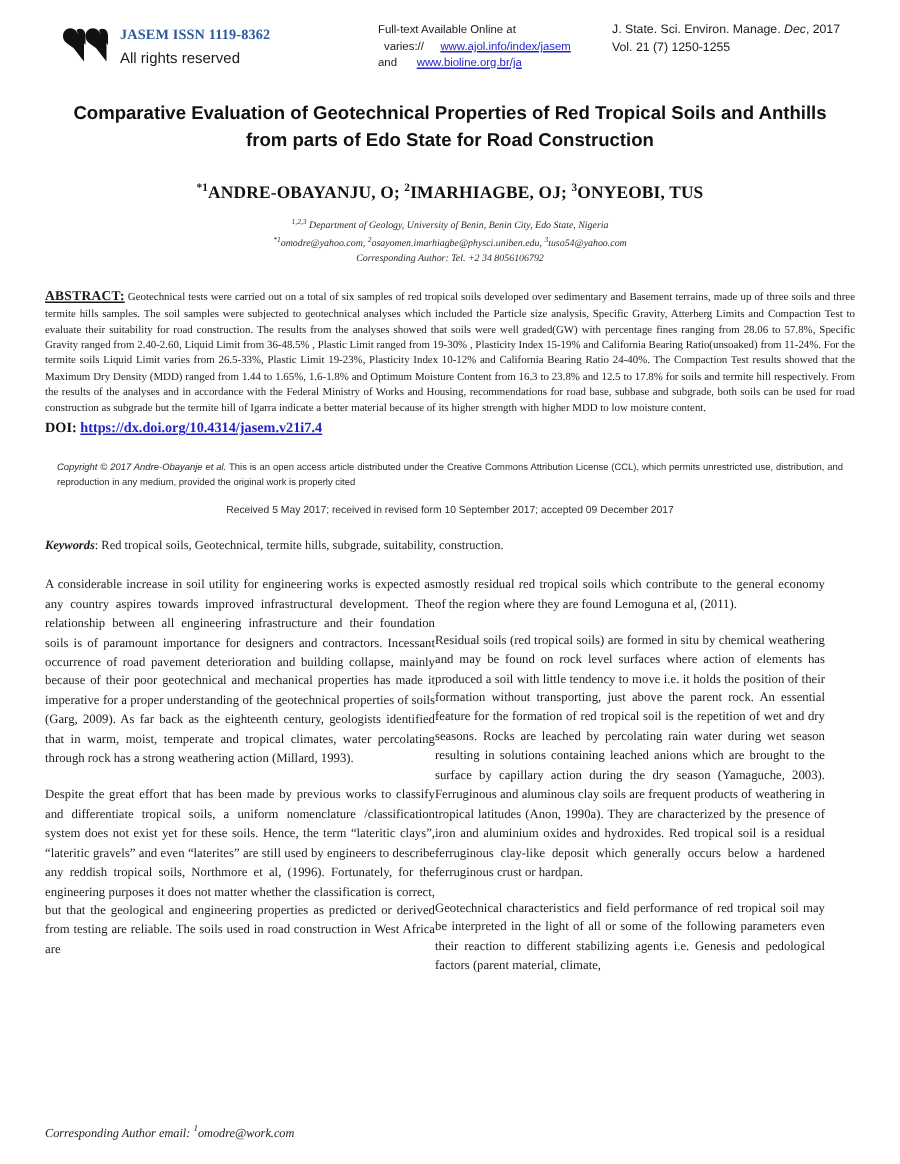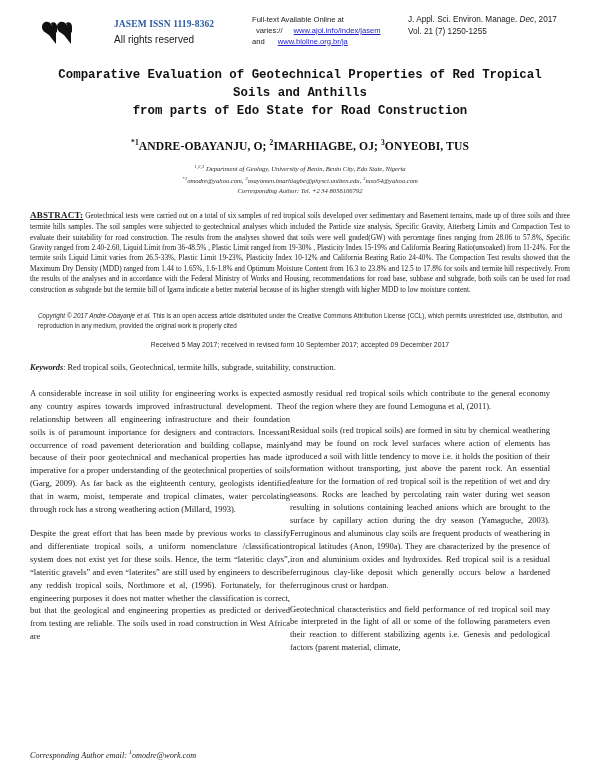--- a/index.html
+++ b/index.html
@@ -25,24 +25,23 @@
 
   
   .masthead {
     display: flex;
     align-items: flex-start;
     padding: 12px 22px 0 40px;
     gap: 0;
   }
   .logo-block {
     display: flex;
-    align-items: flex-end;
+    align-items: center;
     width: 212px;
     flex: 0 0 212px;
-    gap: 34px;
   }
   .logo-mark {
     width: 34px;
     height: 26px;
     margin-right: 6px;
     margin-top: 2px;
     flex: 0 0 34px;
   }
   .journal-ident {
     line-height: 1.22;
@@ -86,21 +85,21 @@
     padding-left: 6px;
   }
   .issue-block em { font-style: italic; }
 
   
   .title-area {
     margin: 20px 44px 0 44px;
     text-align: center;
   }
   .paper-title {
-    font-family: Liberation Mono, monospace;
+    font-family: Liberation Sans, sans-serif;
     font-weight: bold;
     font-size: 12.4px;
     line-height: 1.45;
     color: #111;
   }
   .authors {
     margin-top: 17px;
     font-family: "Liberation Serif", serif;
     font-weight: bold;
     font-size: 11.6px;
@@ -232,21 +231,21 @@
       </span>
     </div>
 
     <div class="fulltext-block">
       <div>Full-text Available Online at</div>
       <div class="l2"><span>varies://</span><a class="lnk" href="#">www.ajol.info/index/jasem</a></div>
       <div><span>and </span><a class="lnk" href="#">www.bioline.org.br/ja</a></div>
     </div>
 
     <div class="issue-block">
-      <div><span>J. Appl. Sci. Environ. Manage. </span><em>Dec</em><span>, 2017</span></div>
+      <div><span>J. State. Sci. Environ. Manage. </span><em>Dec</em><span>, 2017</span></div>
       <div>Vol. 21 (7) 1250-1255</div>
     </div>
   </div>
 
   <div class="title-area">
     <div class="paper-title">
       <span>Comparative Evaluation of Geotechnical Properties of Red Tropical Soils and Anthills</span><br>
       <span>from parts of Edo State for Road Construction</span>
     </div>
 
@@ -258,20 +257,24 @@
       <div><sup>1,2,3</sup> <span>Department of Geology, University of Benin, Benin City, Edo State, Nigeria</span></div>
       <div><sup>*1</sup><span>omodre@yahoo.com, </span><sup>2</sup><span>osayomen.imarhiagbe@physci.uniben.edu, </span><sup>3</sup><span>tuso54@yahoo.com</span></div>
       <div>Corresponding Author: Tel. +2 34 8056106792</div>
     </div>
   </div>
 
   <div class="abstract">
     <b class="lead">ABSTRACT:</b><span> Geotechnical tests were carried out on a total of six samples of red tropical soils developed over sedimentary and Basement terrains, made up of three soils and three termite hills samples. The soil samples were subjected to geotechnical analyses which included the Particle size analysis, Specific Gravity, Atterberg Limits and Compaction Test to evaluate their suitability for road construction. The results from the analyses showed that soils were well graded(GW) with percentage fines ranging from 28.06 to 57.8%, Specific Gravity ranged from 2.40-2.60, Liquid Limit from 36-48.5% , Plastic Limit ranged from 19-30% , Plasticity Index 15-19% and California Bearing Ratio(unsoaked) from 11-24%. For the termite soils Liquid Limit varies from 26.5-33%, Plastic Limit 19-23%, Plasticity Index 10-12% and California Bearing Ratio 24-40%. The Compaction Test results showed that the Maximum Dry Density (MDD) ranged from 1.44 to 1.65%, 1.6-1.8% and Optimum Moisture Content from 16.3 to 23.8% and 12.5 to 17.8% for soils and termite hill respectively. From the results of the analyses and in accordance with the Federal Ministry of Works and Housing, recommendations for road base, subbase and subgrade, both soils can be used for road construction as subgrade but the termite hill of Igarra indicate a better material because of its higher strength with higher MDD to low moisture content.</span>
   </div>
 
+  <div class="doi-line">
+    <span>DOI:</span>
+    <a href="#">https://dx.doi.org/10.4314/jasem.v21i7.4</a>
+  </div>
 
   <div class="copyright">
     <i>Copyright © 2017 Andre-Obayanje et al.</i><span> This is an open access article distributed under the Creative Commons Attribution License (CCL), which permits unrestricted use, distribution, and reproduction in any medium, provided the original work is properly cited</span>
   </div>
   <div class="received">Received 5 May 2017; received in revised form 10 September 2017; accepted 09 December 2017</div>
 
   <div class="keywords">
     <span class="kw-label">Keywords</span><span>: Red tropical soils, Geotechnical, termite hills, subgrade, suitability, construction.</span>
   </div>
 

